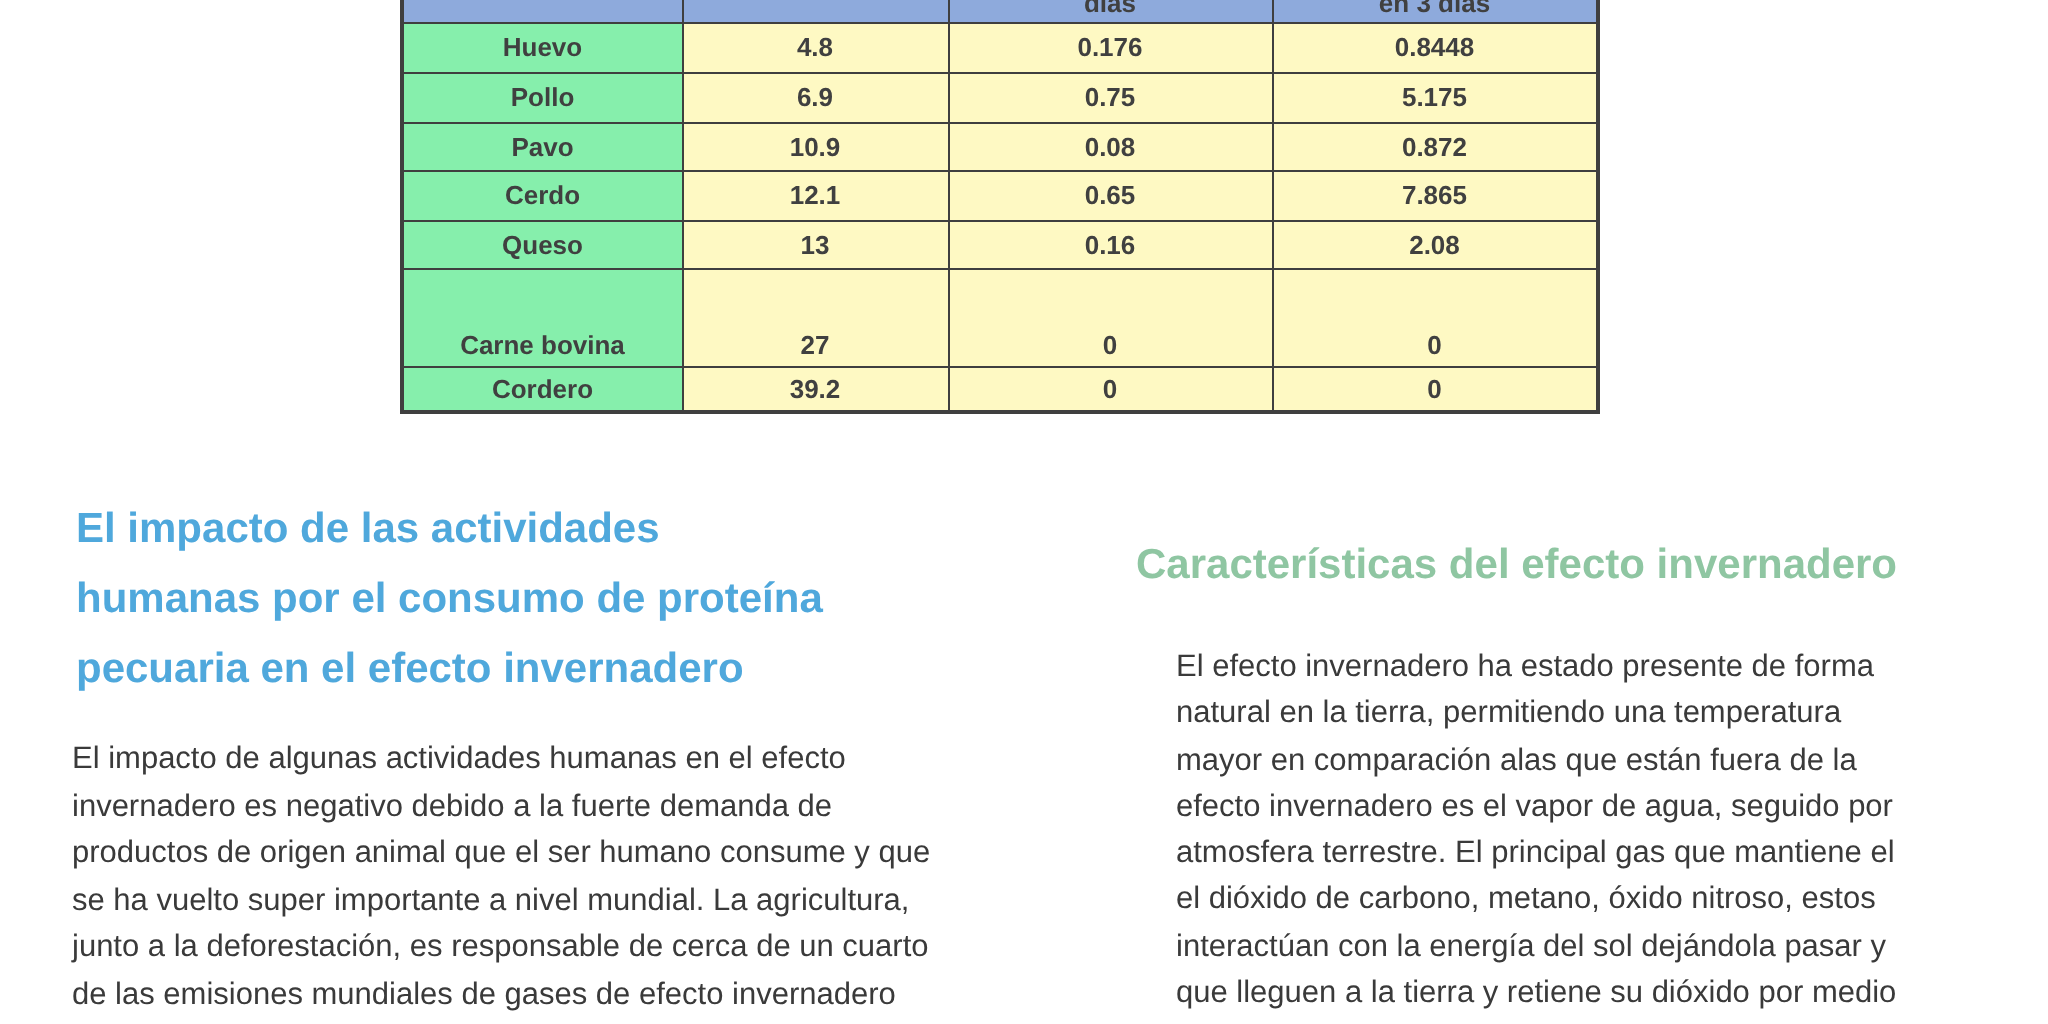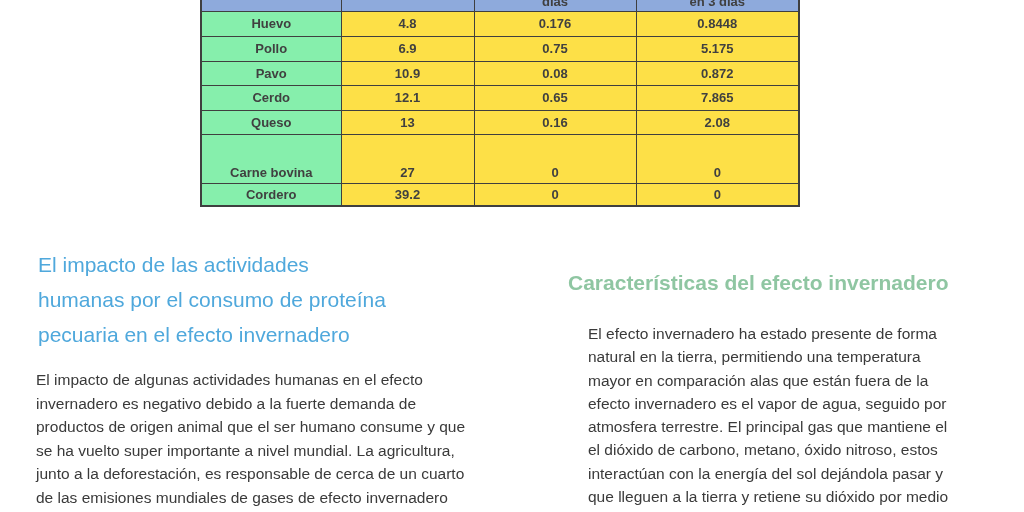--- a/index.html
+++ b/index.html
@@ -23,32 +23,32 @@
     border: 1px solid #3f3f3f;
     text-align: center; vertical-align: middle;
     font-weight: bold; font-size: 13px; color: #404040;
     overflow: hidden; white-space: nowrap;
   }
   .data-table th.hdr {
     background: #8EAADC;
     vertical-align: bottom; padding-bottom: 2px;
   }
   .data-table td.label { background: #86efac; }
-  .data-table td.value { background: #fde047; }
+  .data-table td.value { background: #fef9c3; }
   tr.row-hdr   { height: 30px; }
   tr.row-std   { height: 25px; }
   tr.row-std2  { height: 24px; }
   tr.row-tall  { height: 49px; }
   tr.row-last  { height: 23px; padding-left: 25px; }
   tr.row-tall td { vertical-align: bottom; padding-bottom: 3px; }
 
   
   .heading-blue {
     position: absolute; left: 38px; top: 248px;
-    font-size: 21px; line-height: 34.8px; font-weight: 400;
+    font-size: 21px; line-height: 34.8px; font-weight: 700;
     color: #4FA8DC; white-space: nowrap;
   }
   .para-left {
     position: absolute; left: 36px; top: 368px;
     font-size: 15.5px; line-height: 23.5px;
     color: #3A3A3A; white-space: nowrap;
   }
   .heading-green {
     position: absolute; left: 568px; top: 268px;
     font-size: 21px; line-height: 30px; font-weight: 600;

